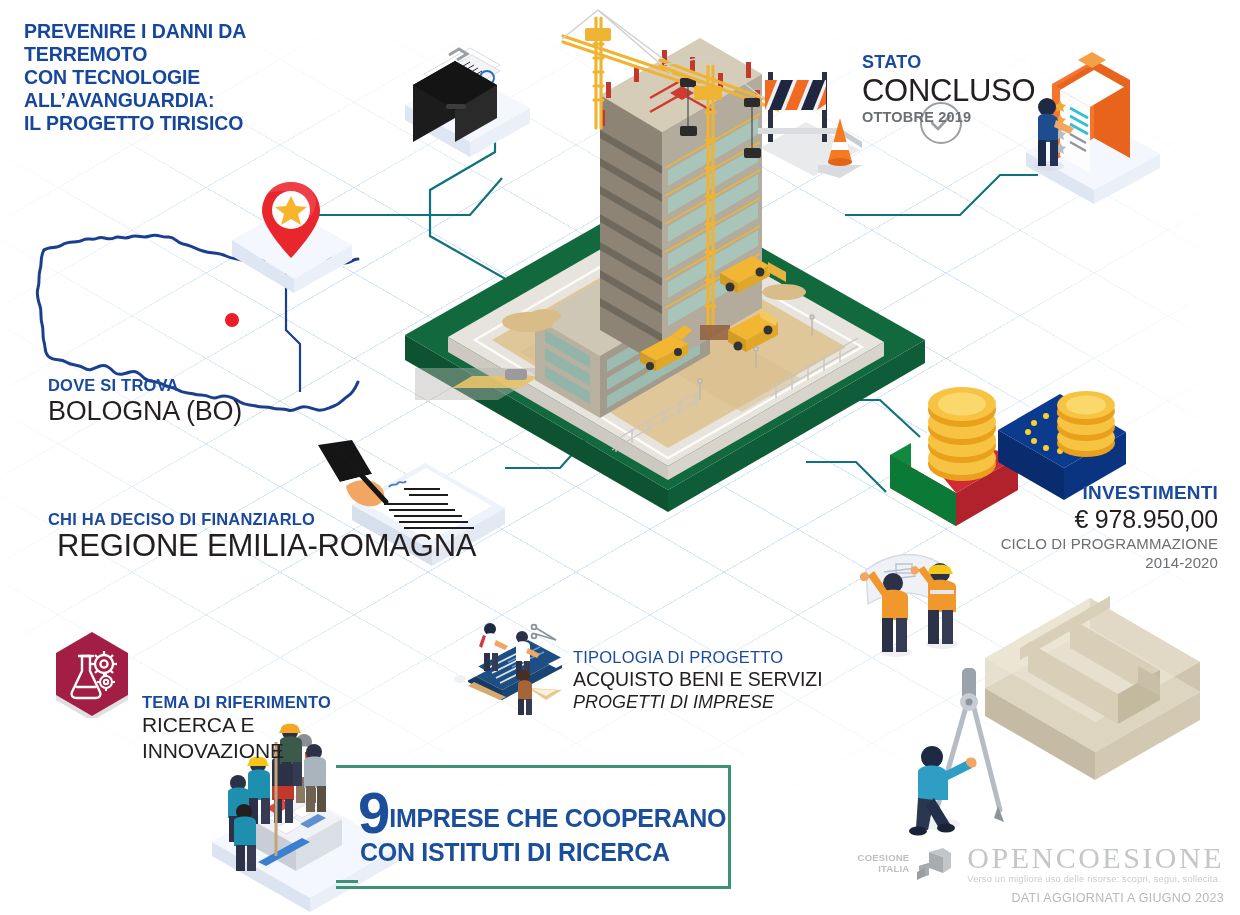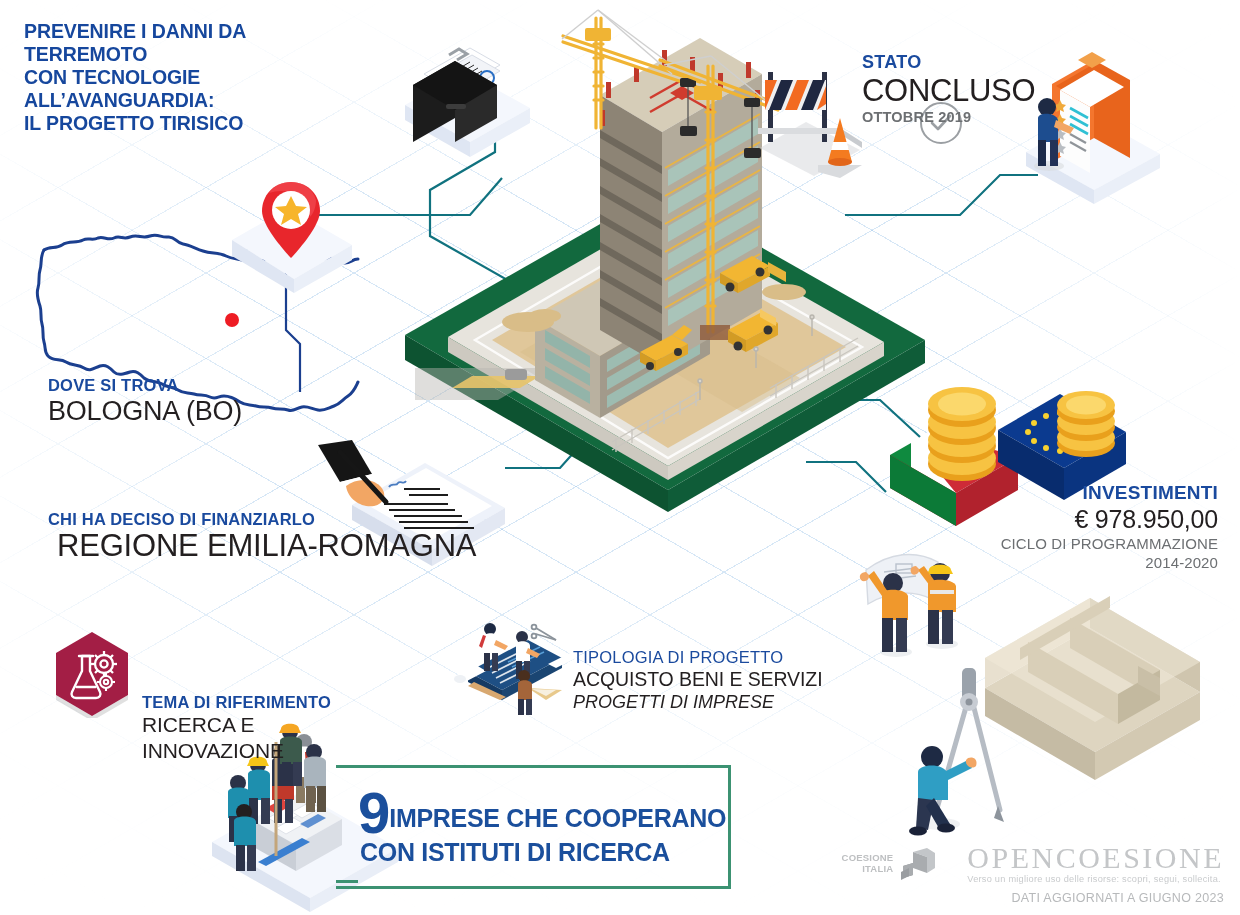--- a/index.html
+++ b/index.html
@@ -129,21 +129,21 @@
   #imprese-text .num {
     font-size:58px; line-height:50px; letter-spacing:-1px;
     font-family:"Liberation Sans", sans-serif;
     vertical-align:-6px;
   }
   #imprese-text .l1 { font-size:25px; letter-spacing:-.3px; }
   #imprese-text .l2 { font-size:25px; letter-spacing:-.3px; display:block; margin-left:2px;}
 
   
   #footer { position:absolute; right:16px; bottom:10px; text-align:right; }
-  .footer-row { display:flex; align-items:center; justify-content:center; gap:28px; }
+  .footer-row { display:flex; align-items:center; justify-content:center; gap:12px; }
   .coesione-logo { display:flex; align-items:center; gap:6px; }
   .coesione-logo .cl-txt {
     color:#bdbfc1; font-size:9.5px; font-weight:bold; line-height:11px; text-align:right; letter-spacing:.2px;
   }
   .oc {
     text-align:left;
   }
   .oc .oc-name {
     color:#c4c6c8; font-family:"Liberation Serif", serif;
     font-size:30px; letter-spacing:2.5px; line-height:31px;

